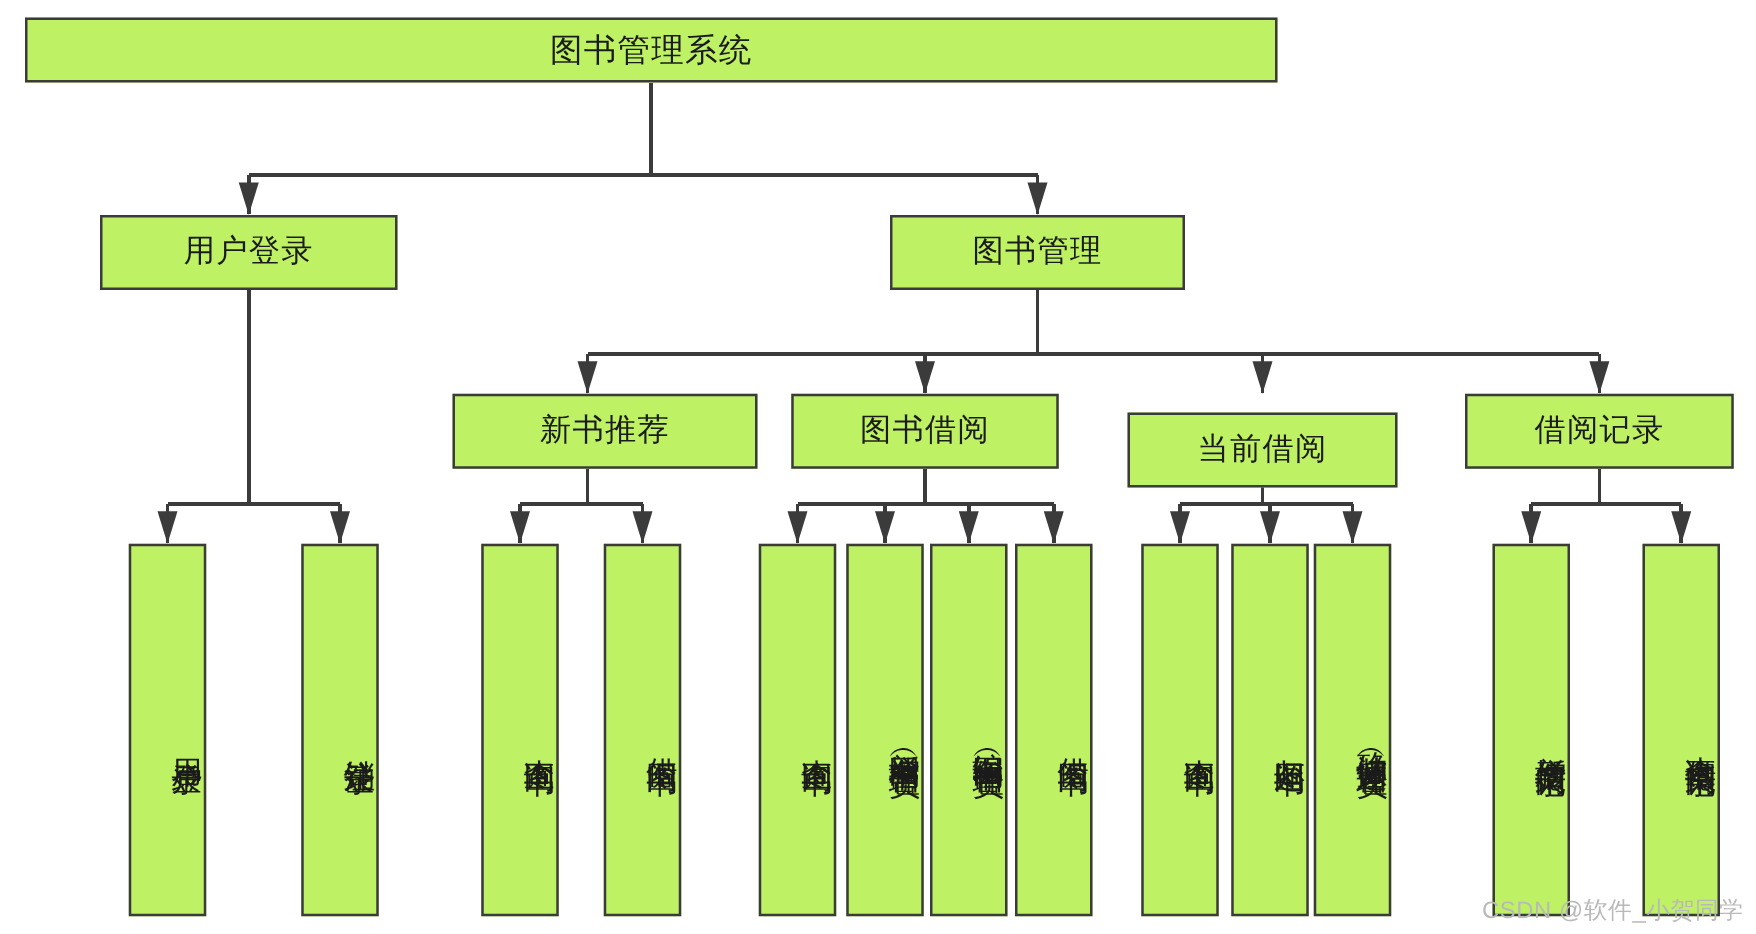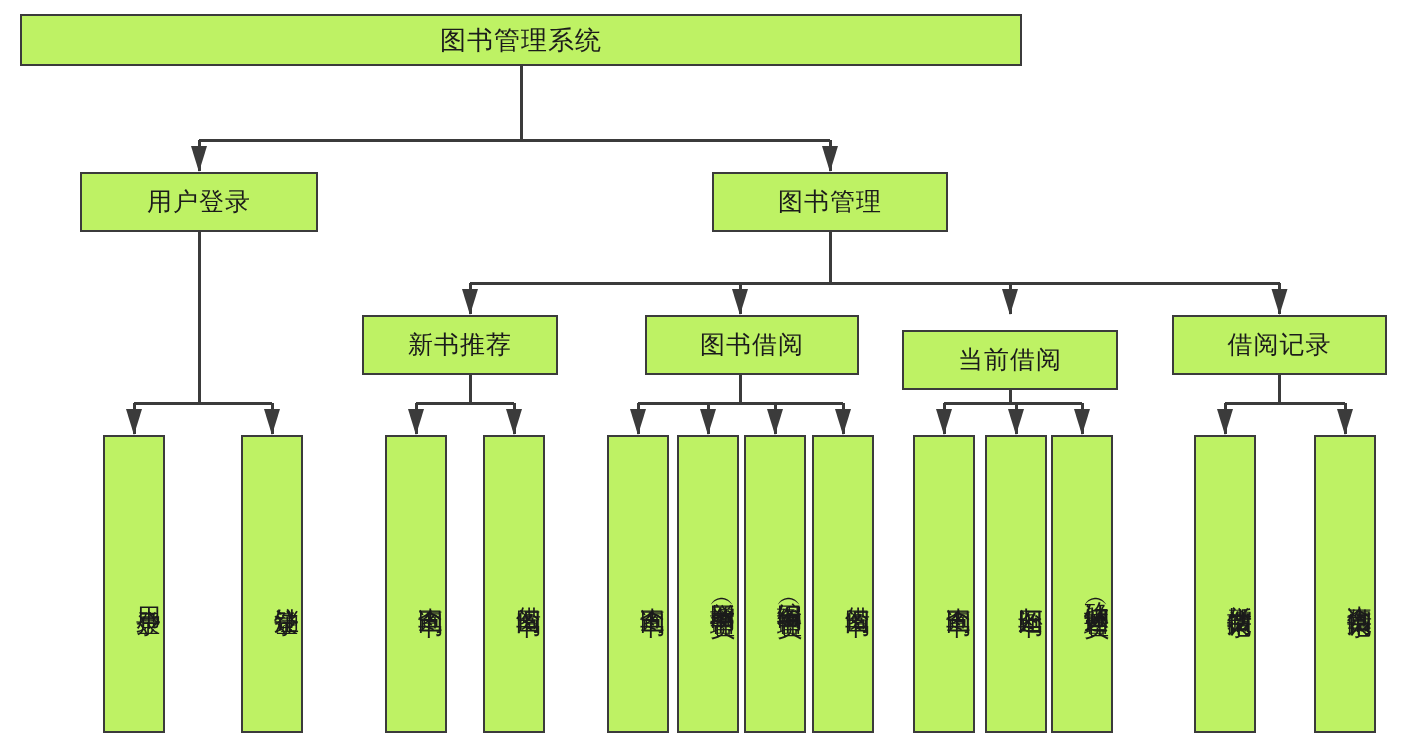--- a/index.html
+++ b/index.html
@@ -126,24 +126,24 @@
   <div id="nodes">
       <div class="node horiz root" style="left: 20px; top: 14px; width: 1002px; height: 52px;">
         <span>图书管理系统</span>
       </div>
       <div class="node horiz" style="left: 80px; top: 172px; width: 238px; height: 60px;">
         <span>用户登录</span>
       </div>
       <div class="node horiz" style="left: 712px; top: 172px; width: 236px; height: 60px;">
         <span>图书管理</span>
       </div>
-      <div class="node horiz" style="left: 362px; top: 315px; width: 196px; height: 60px; align-items: center;">
+      <div class="node horiz" style="left: 362px; top: 315px; width: 244px; height: 60px; align-items: center;">
         <span>新书推荐</span>
       </div>
-      <div class="node horiz" style="left: 633px; top: 315px; width: 214px; height: 60px; margin-left: 12px;">
+      <div class="node horiz" style="left: 633px; top: 315px; width: 214px; height: 60px;">
         <span>图书借阅</span>
       </div>
       <div class="node horiz" style="left: 902px; top: 315px; width: 216px; height: 60px; margin-top: 15px;">
         <span>当前借阅</span>
       </div>
       <div class="node horiz" style="left: 1172px; top: 315px; width: 215px; height: 60px; justify-content: center;">
         <span>借阅记录</span>
       </div>
       <div class="node vert" style="left: 103px; top: 435px; width: 62px; height: 298px;">
         <span>用户登录</span>
@@ -179,13 +179,14 @@
         <span>确认归还（管理员）</span>
       </div>
       <div class="node vert" style="left: 1194px; top: 435px; width: 62px; height: 298px;">
         <span>新增借阅记录</span>
       </div>
       <div class="node vert" style="left: 1314px; top: 435px; width: 62px; height: 298px;">
         <span>查询借阅记录</span>
       </div>
     </div>
 
+  <div class="watermark">CSDN @软件_小贺同学</div>
 </div>
 
 </body></html>

